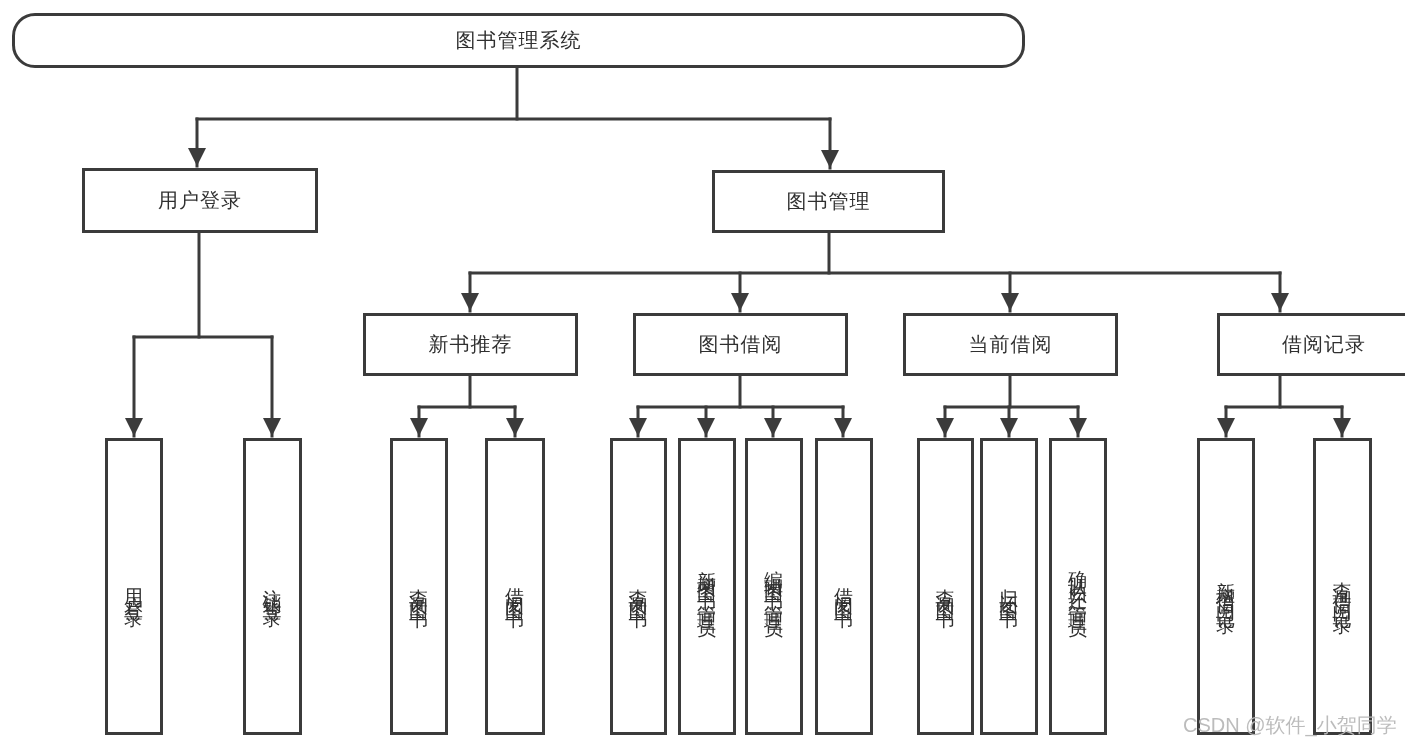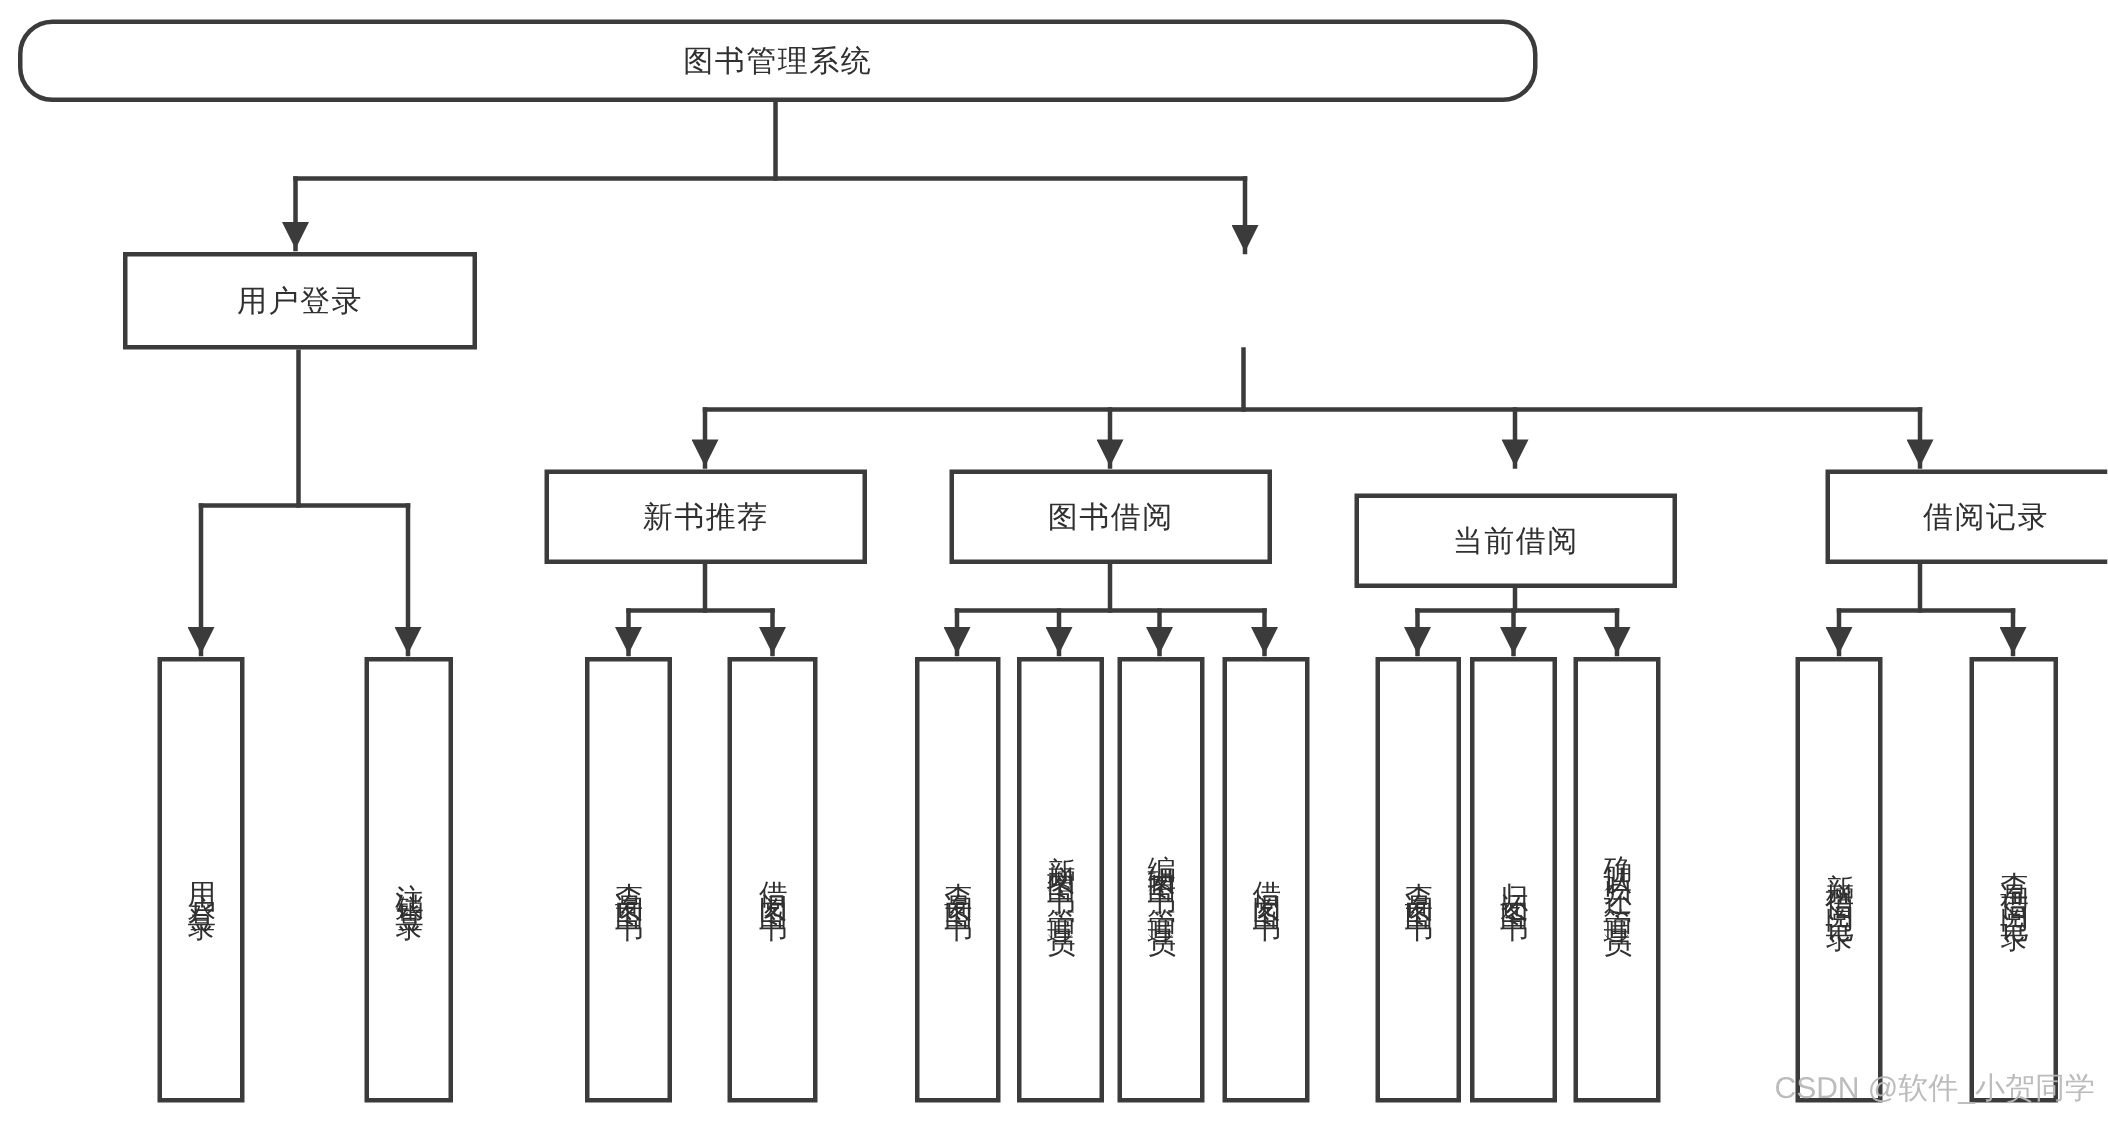--- a/index.html
+++ b/index.html
@@ -117,24 +117,25 @@
       <line x1="1280" y1="376" x2="1280" y2="407"></line>
       <line x1="1226" y1="407" x2="1342" y2="407"></line>
       <line x1="1226" y1="407" x2="1226" y2="436" marker-end="url(#ah)"></line>
       <line x1="1342" y1="407" x2="1342" y2="436" marker-end="url(#ah)"></line>
     </g>
   </svg>
 
   <div class="hbox" style="left:12px; top:13px; width:1013px; height:55px;border-radius:23px;">图书管理系统</div>
 
   <div class="hbox" style="left:82px; top:168px; width:236px; height:65px;">用户登录</div>
+  <div class="hbox" style="left:712px; top:170px; width:233px; height:63px;">图书管理</div>
 
   <div class="hbox" style="left:633px; top:313px; width:215px; height:63px;">图书借阅</div>
   <div class="hbox" style="left:363px; top:313px; width:215px; height:63px;">新书推荐</div>
-  <div class="hbox" style="left:903px; top:329px; width:215px; height:63px;">当前借阅</div>
+  <div class="hbox" style="left:903px; top:313px; width:215px; height:63px;">当前借阅</div>
   <div class="hbox" style="left:1173px; top:313px; width:214px; height:63px;margin-left:44px;">借阅记录</div>
 
   <div class="vbox" style="left:105px; width:58px;">
     <span>用户登录</span>
   </div>
   <div class="vbox" style="left:243px; width:59px;">
     <span>注销登录</span>
   </div>
 
   <div class="vbox" style="left:390px; width:58px;">

